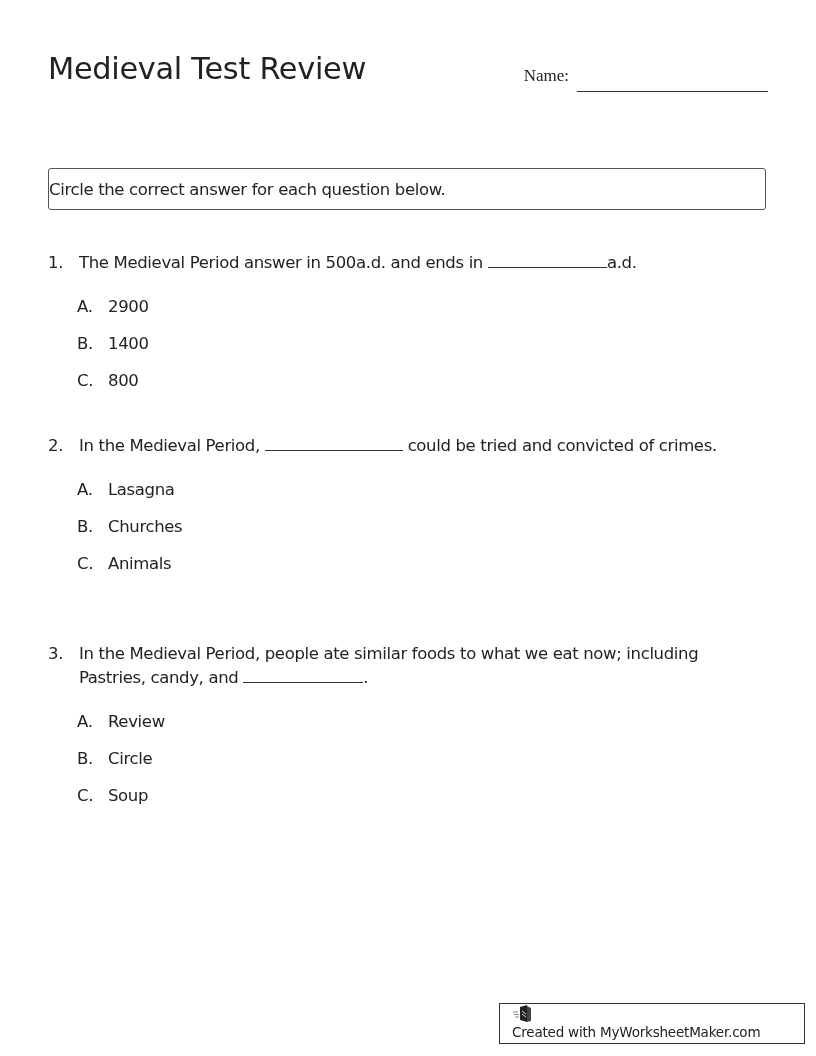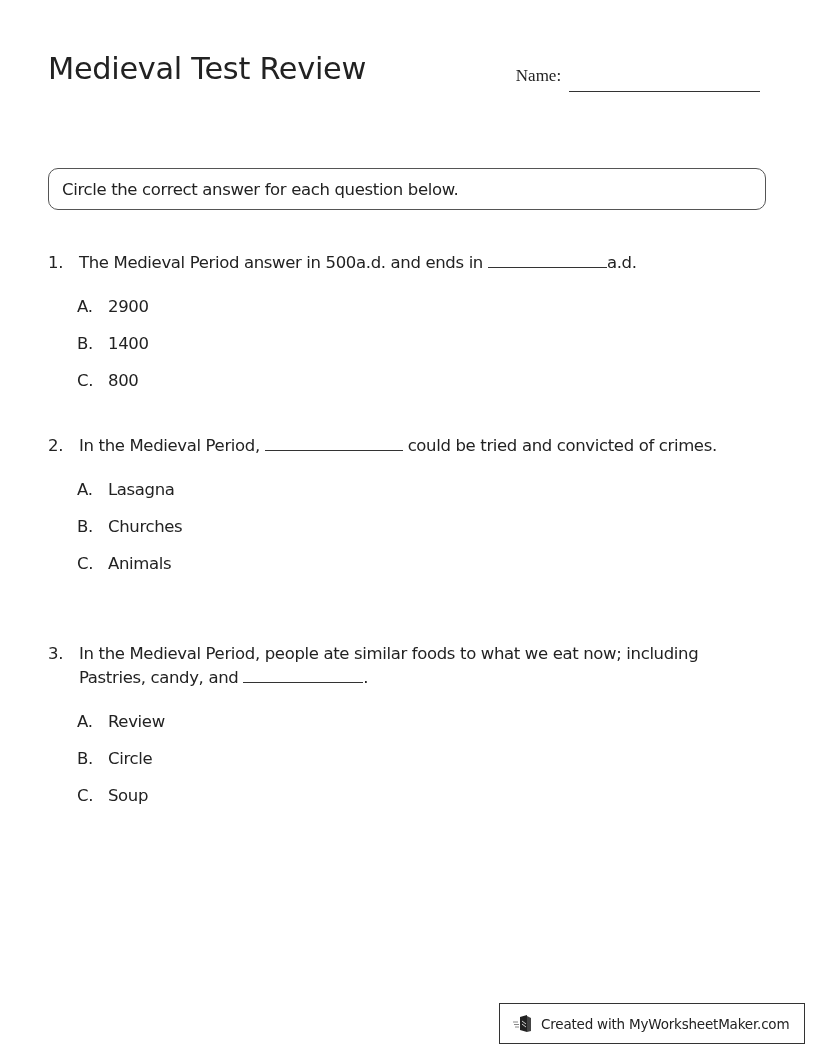--- a/index.html
+++ b/index.html
@@ -31,21 +31,21 @@
     }
     .fields {
       position: absolute;
       right: 48px;
       top: 52px;
       width: 260px;
     }
     .field-row {
       display: flex;
       align-items: flex-end;
-      justify-content: center;
+      justify-content: flex-end;
       height: 38px;
     }
     .field-label {
       font-family: "Liberation Serif", serif;
       font-size: 17px;
       color: #222;
       margin-right: 8px;
       line-height: 20px;
       padding-bottom: 4px;
     }
@@ -55,23 +55,22 @@
       height: 22px;
       margin-bottom: -2px;
     }
     .instructions {
       position: absolute;
       left: 48px;
       top: 168px;
       width: 718px;
       height: 42px;
       border: 1.2px solid #555;
-      border-radius: 10px;
+      border-radius: 3px;
       box-sizing: border-box;
-      padding-left: 13px;
       display: flex;
       align-items: center;
       font-size: 16.5px;
       color: #222;
       font-family: "DejaVu Sans", sans-serif;
       letter-spacing: -0.35px;
     }
     .question {
       position: absolute;
       left: 48px;
@@ -112,26 +111,27 @@
     }
     .footer-badge {
       position: absolute;
       left: 499px;
       top: 1003px;
       width: 306px;
       height: 41px;
       border: 1.2px solid #333;
       box-sizing: border-box;
       display: flex;
-      align-items: center;
+      align-items: flex-start;
       padding-left: 12px;
       font-size: 13.5px;
       color: #222;
       letter-spacing: -0.2px;
       font-family: "DejaVu Sans", sans-serif;
+      flex-direction: column;
     }
     .badge-icon {
       width: 22px;
       height: 20px;
       margin-right: 7px;
       flex: none;
     }
   </style>
 </head>
 <body>

